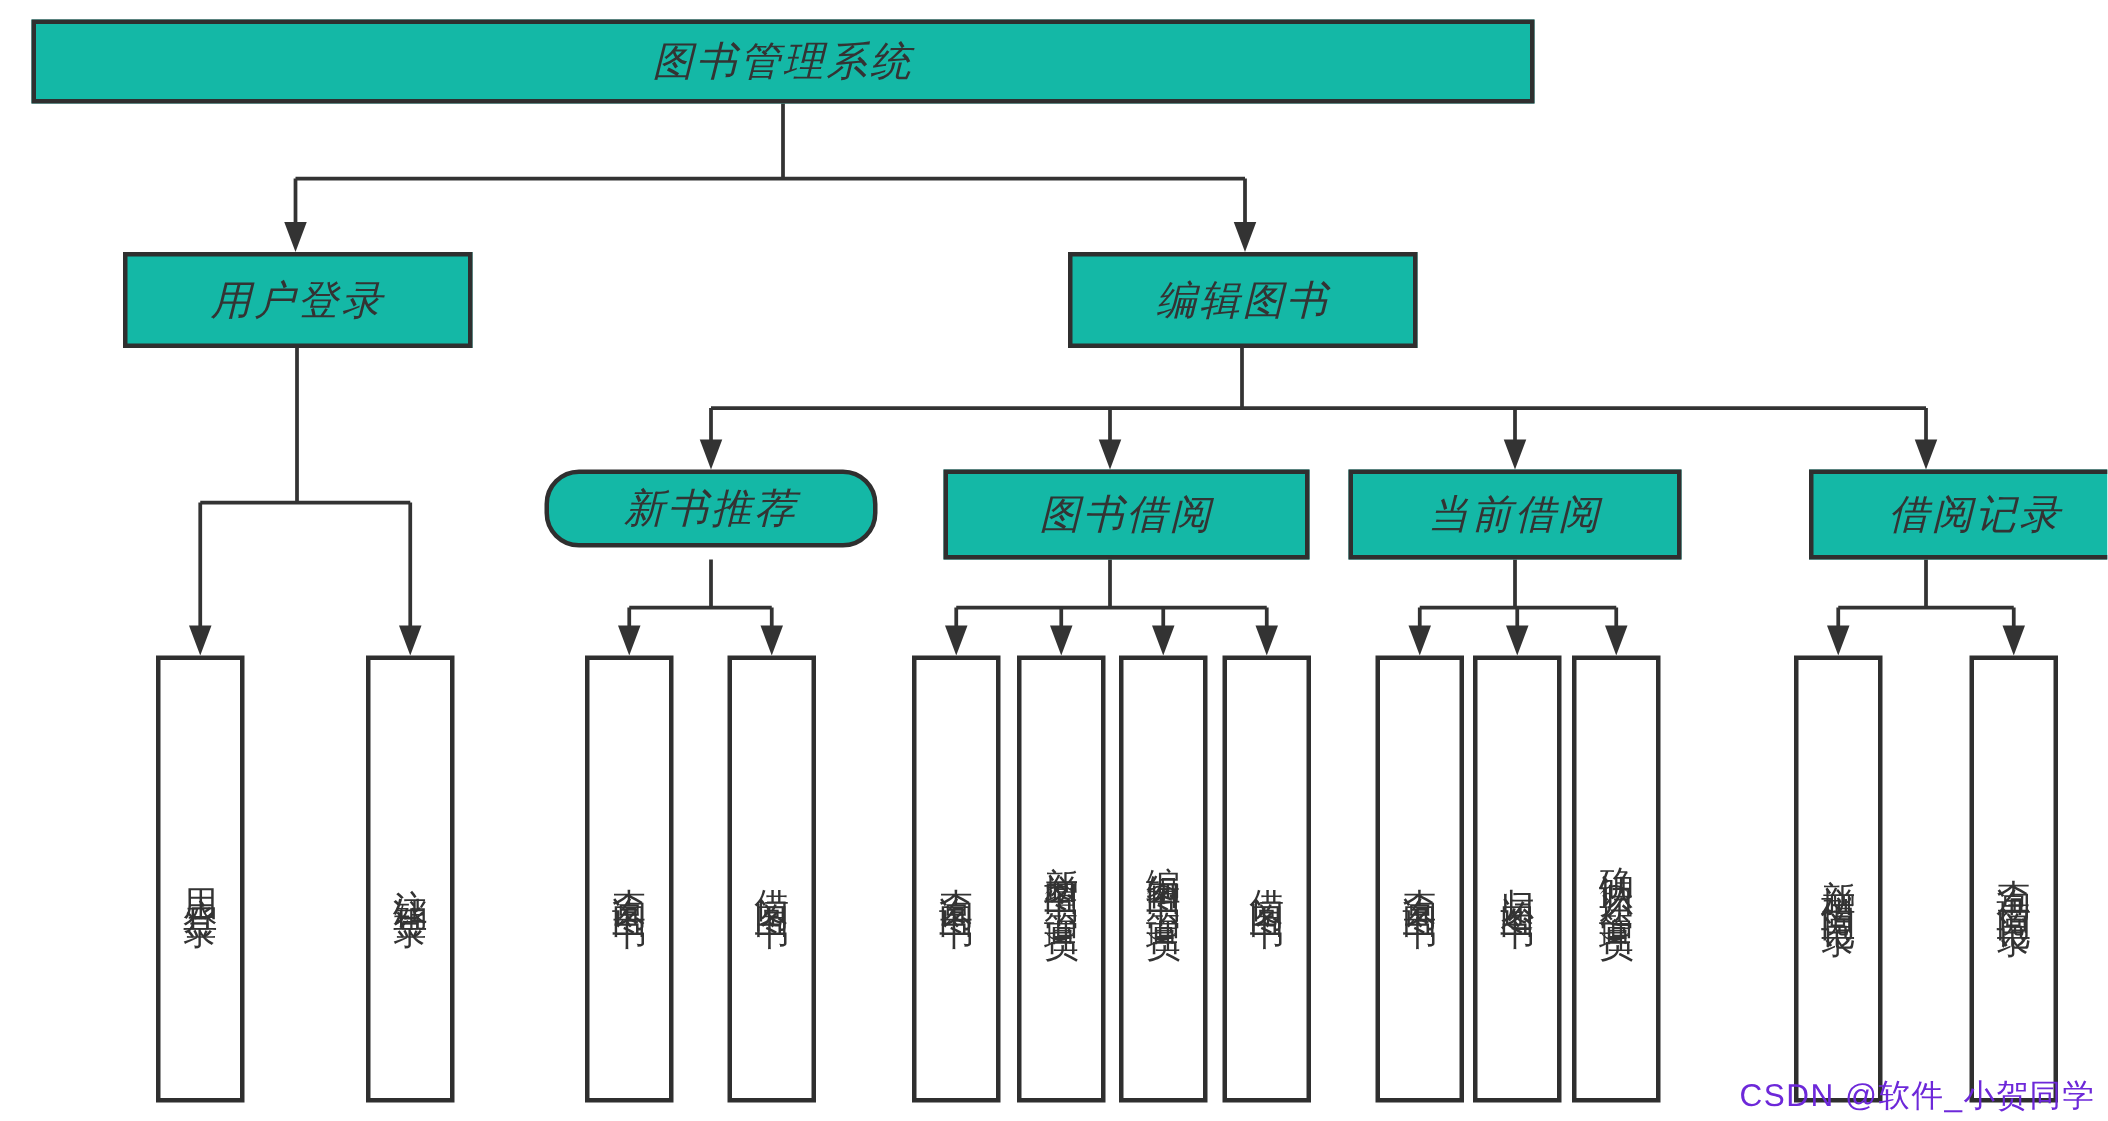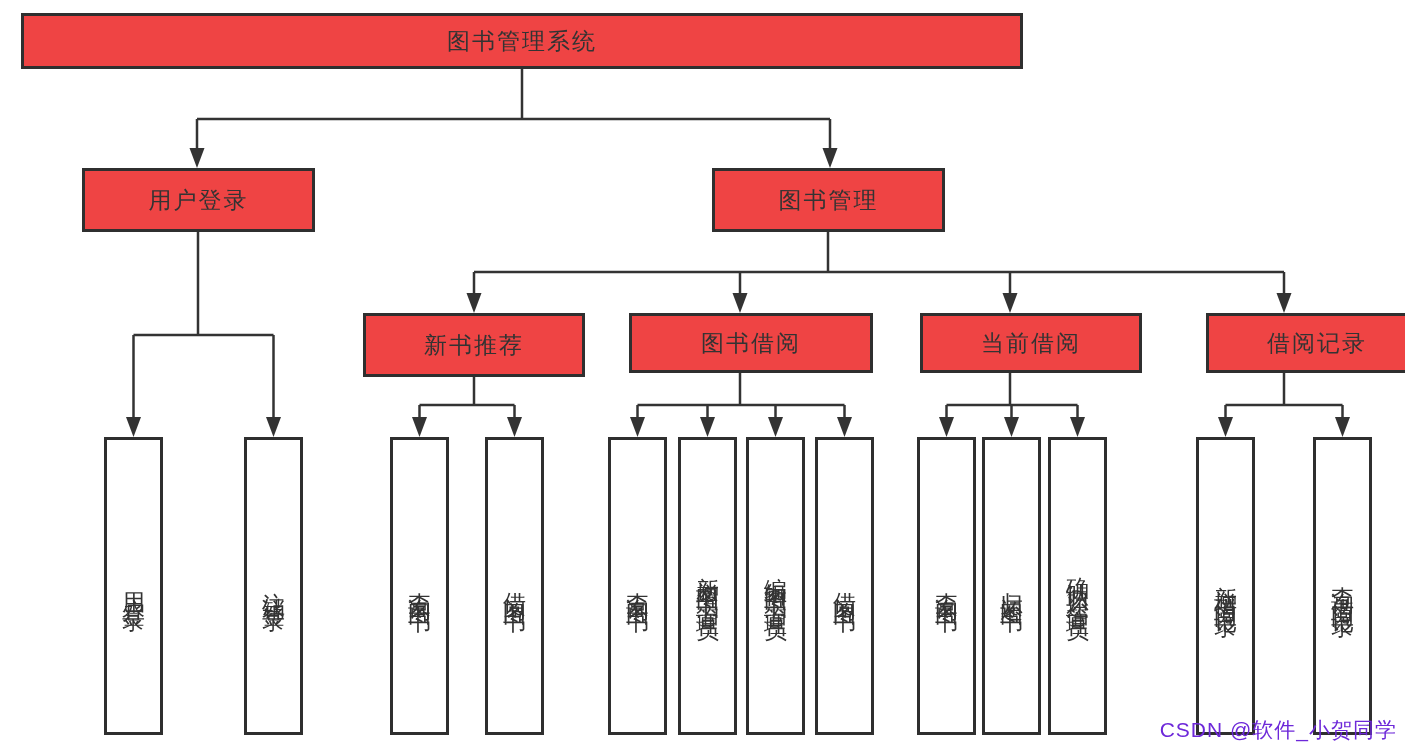--- a/index.html
+++ b/index.html
@@ -18,28 +18,29 @@
   #connectors {
     position: absolute;
     left: 0;
     top: 0;
     z-index: 1;
   }
   .node {
     position: absolute;
     box-sizing: border-box;
     border: 3px solid #2f2f2f;
-    background: #ef4444;
+    background: #14b8a6;
     display: flex;
     align-items: center;
     justify-content: center;
-    font-size: 23px;
+    font-size: 27px;
     letter-spacing: 2px;
     color: #333333;
     z-index: 2;
+    font-style: italic;
   }
   .leaf {
     position: absolute;
     box-sizing: border-box;
     top: 437px;
     width: 59px;
     height: 298px;
     border: 3px solid #2f2f2f;
     background: #ffffff;
     display: flex;
@@ -133,25 +134,25 @@
       <polygon points="1004,417 1019,417 1011.5,437"></polygon>
       <polygon points="1070,417 1085,417 1077.5,437"></polygon>
       <polygon points="1218,417 1233,417 1225.5,437"></polygon>
       <polygon points="1335,417 1350,417 1342.5,437"></polygon>
     </g>
   </svg>
 
   <div class="node" style="left:21px; top:13px; width:1002px; height:56px;">图书管理系统</div>
 
   <div class="node" style="left:82px; top:168px; width:233px; height:64px;">用户登录</div>
-  <div class="node" style="left:712px; top:168px; width:233px; height:64px;">图书管理</div>
+  <div class="node" style="left:712px; top:168px; width:233px; height:64px;">编辑图书</div>
 
-  <div class="node" style="left:363px; top:313px; width:222px; height:64px;">新书推荐</div>
+  <div class="node" style="left:363px; top:313px; width:222px; height:52px;border-radius:23px;">新书推荐</div>
   <div class="node" style="left:629px; top:313px; width:244px; height:60px;">图书借阅</div>
-  <div class="node" style="left:899px; top:313px; width:222px; height:60px;margin-left:21px;">当前借阅</div>
+  <div class="node" style="left:899px; top:313px; width:222px; height:60px;">当前借阅</div>
   <div class="node" style="left:1173px; top:313px; width:222px; height:60px;margin-left:33px;">借阅记录</div>
 
   <div class="leaf" style="left:104px;">
     <span>用户登录</span>
   </div>
   <div class="leaf" style="left:244px;">
     <span>注销登录</span>
   </div>
 
   <div class="leaf" style="left:390px;">

